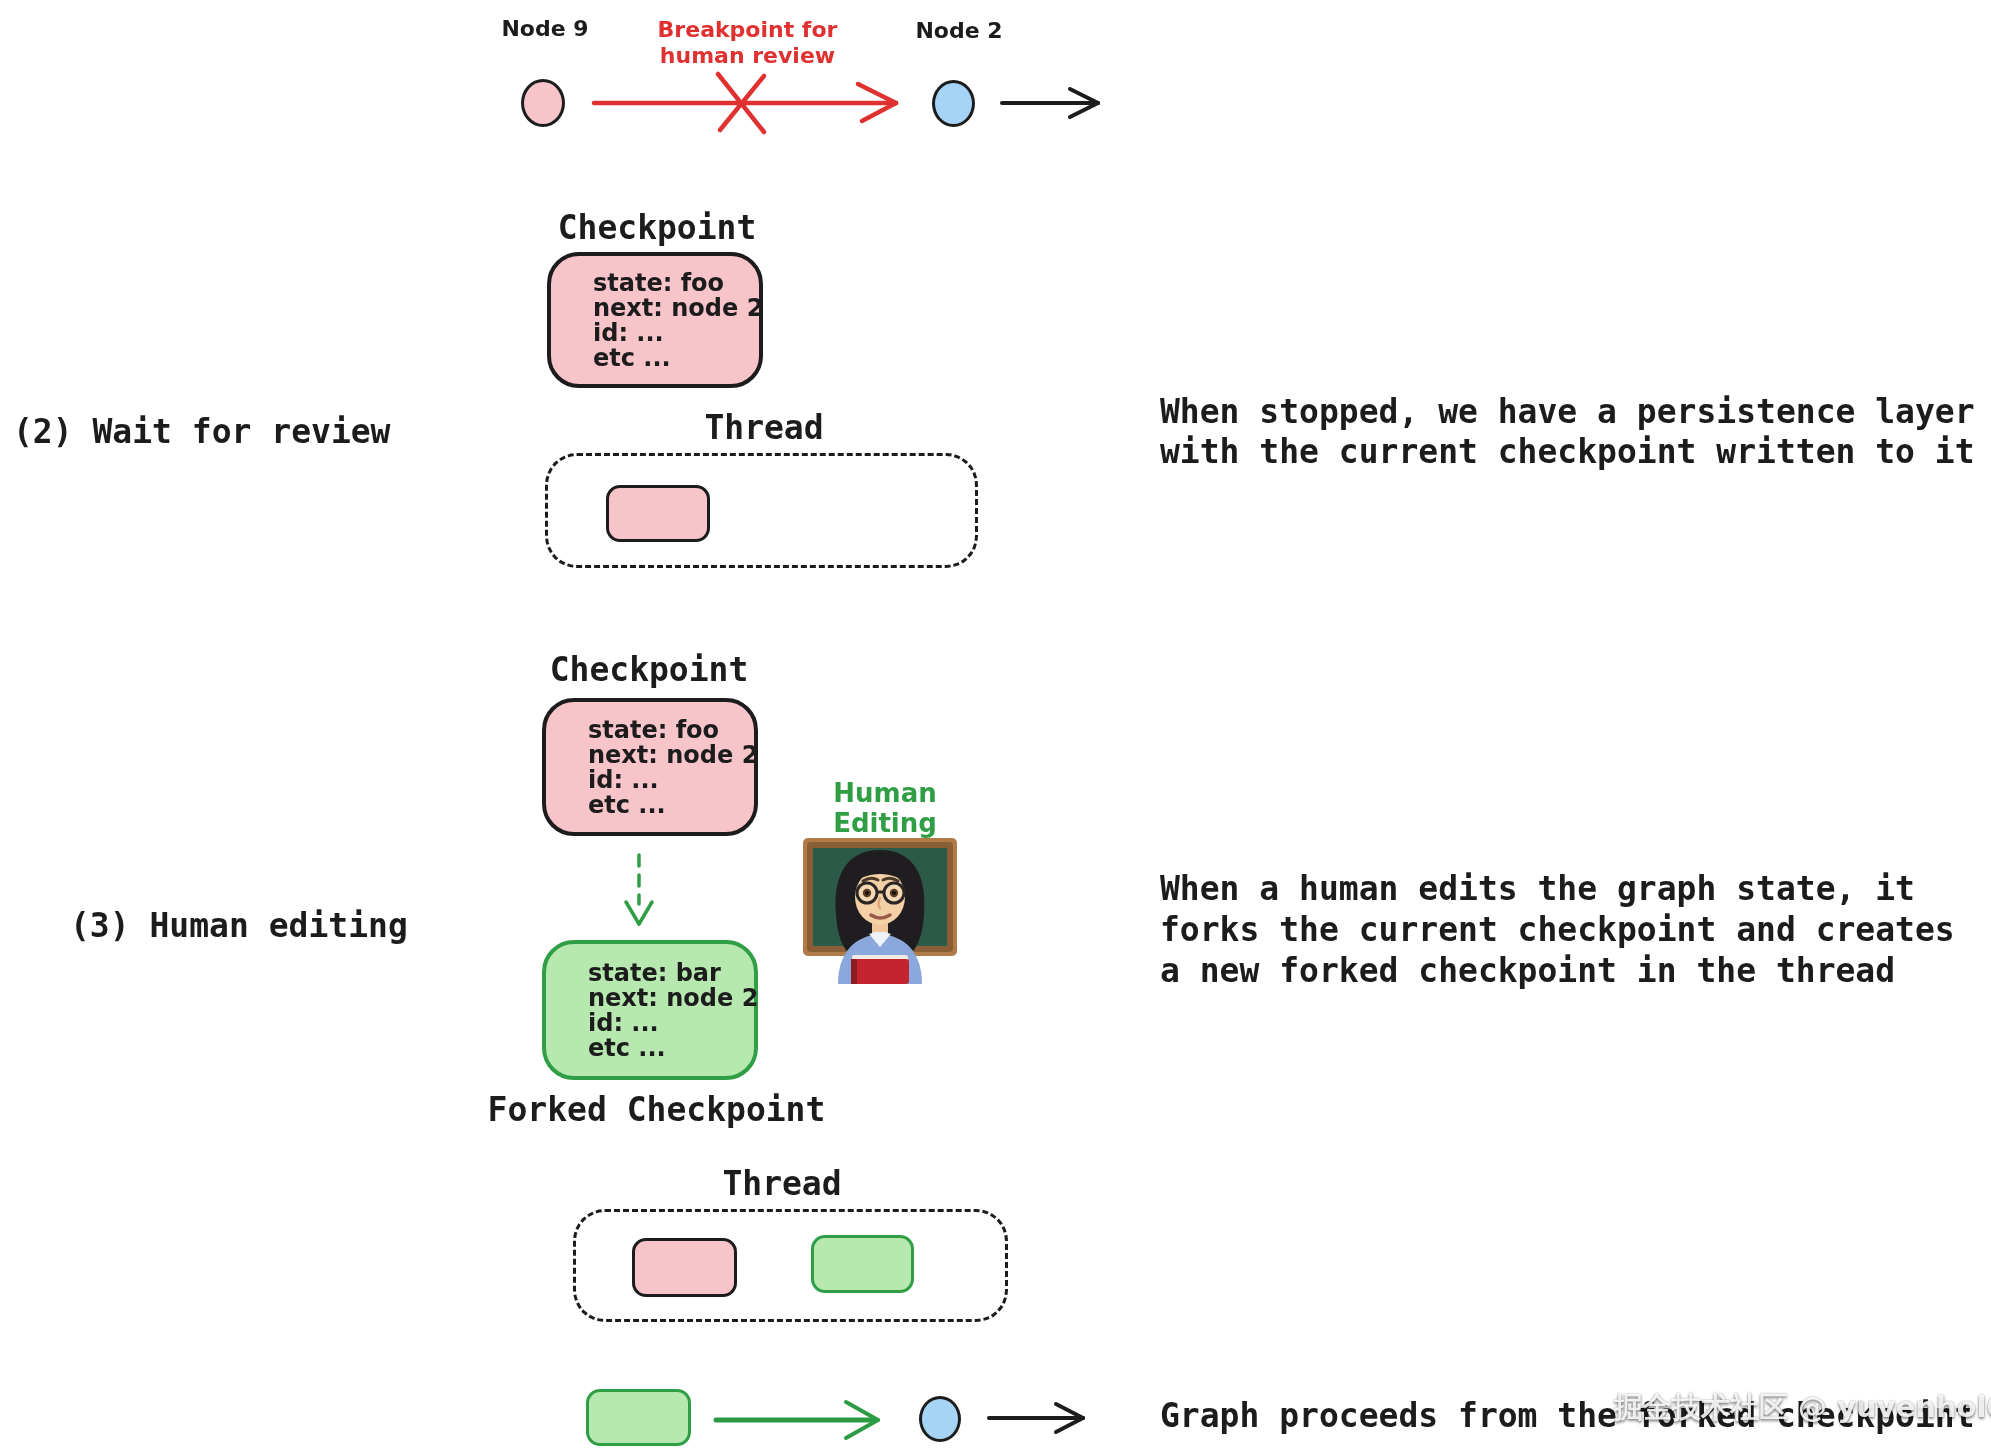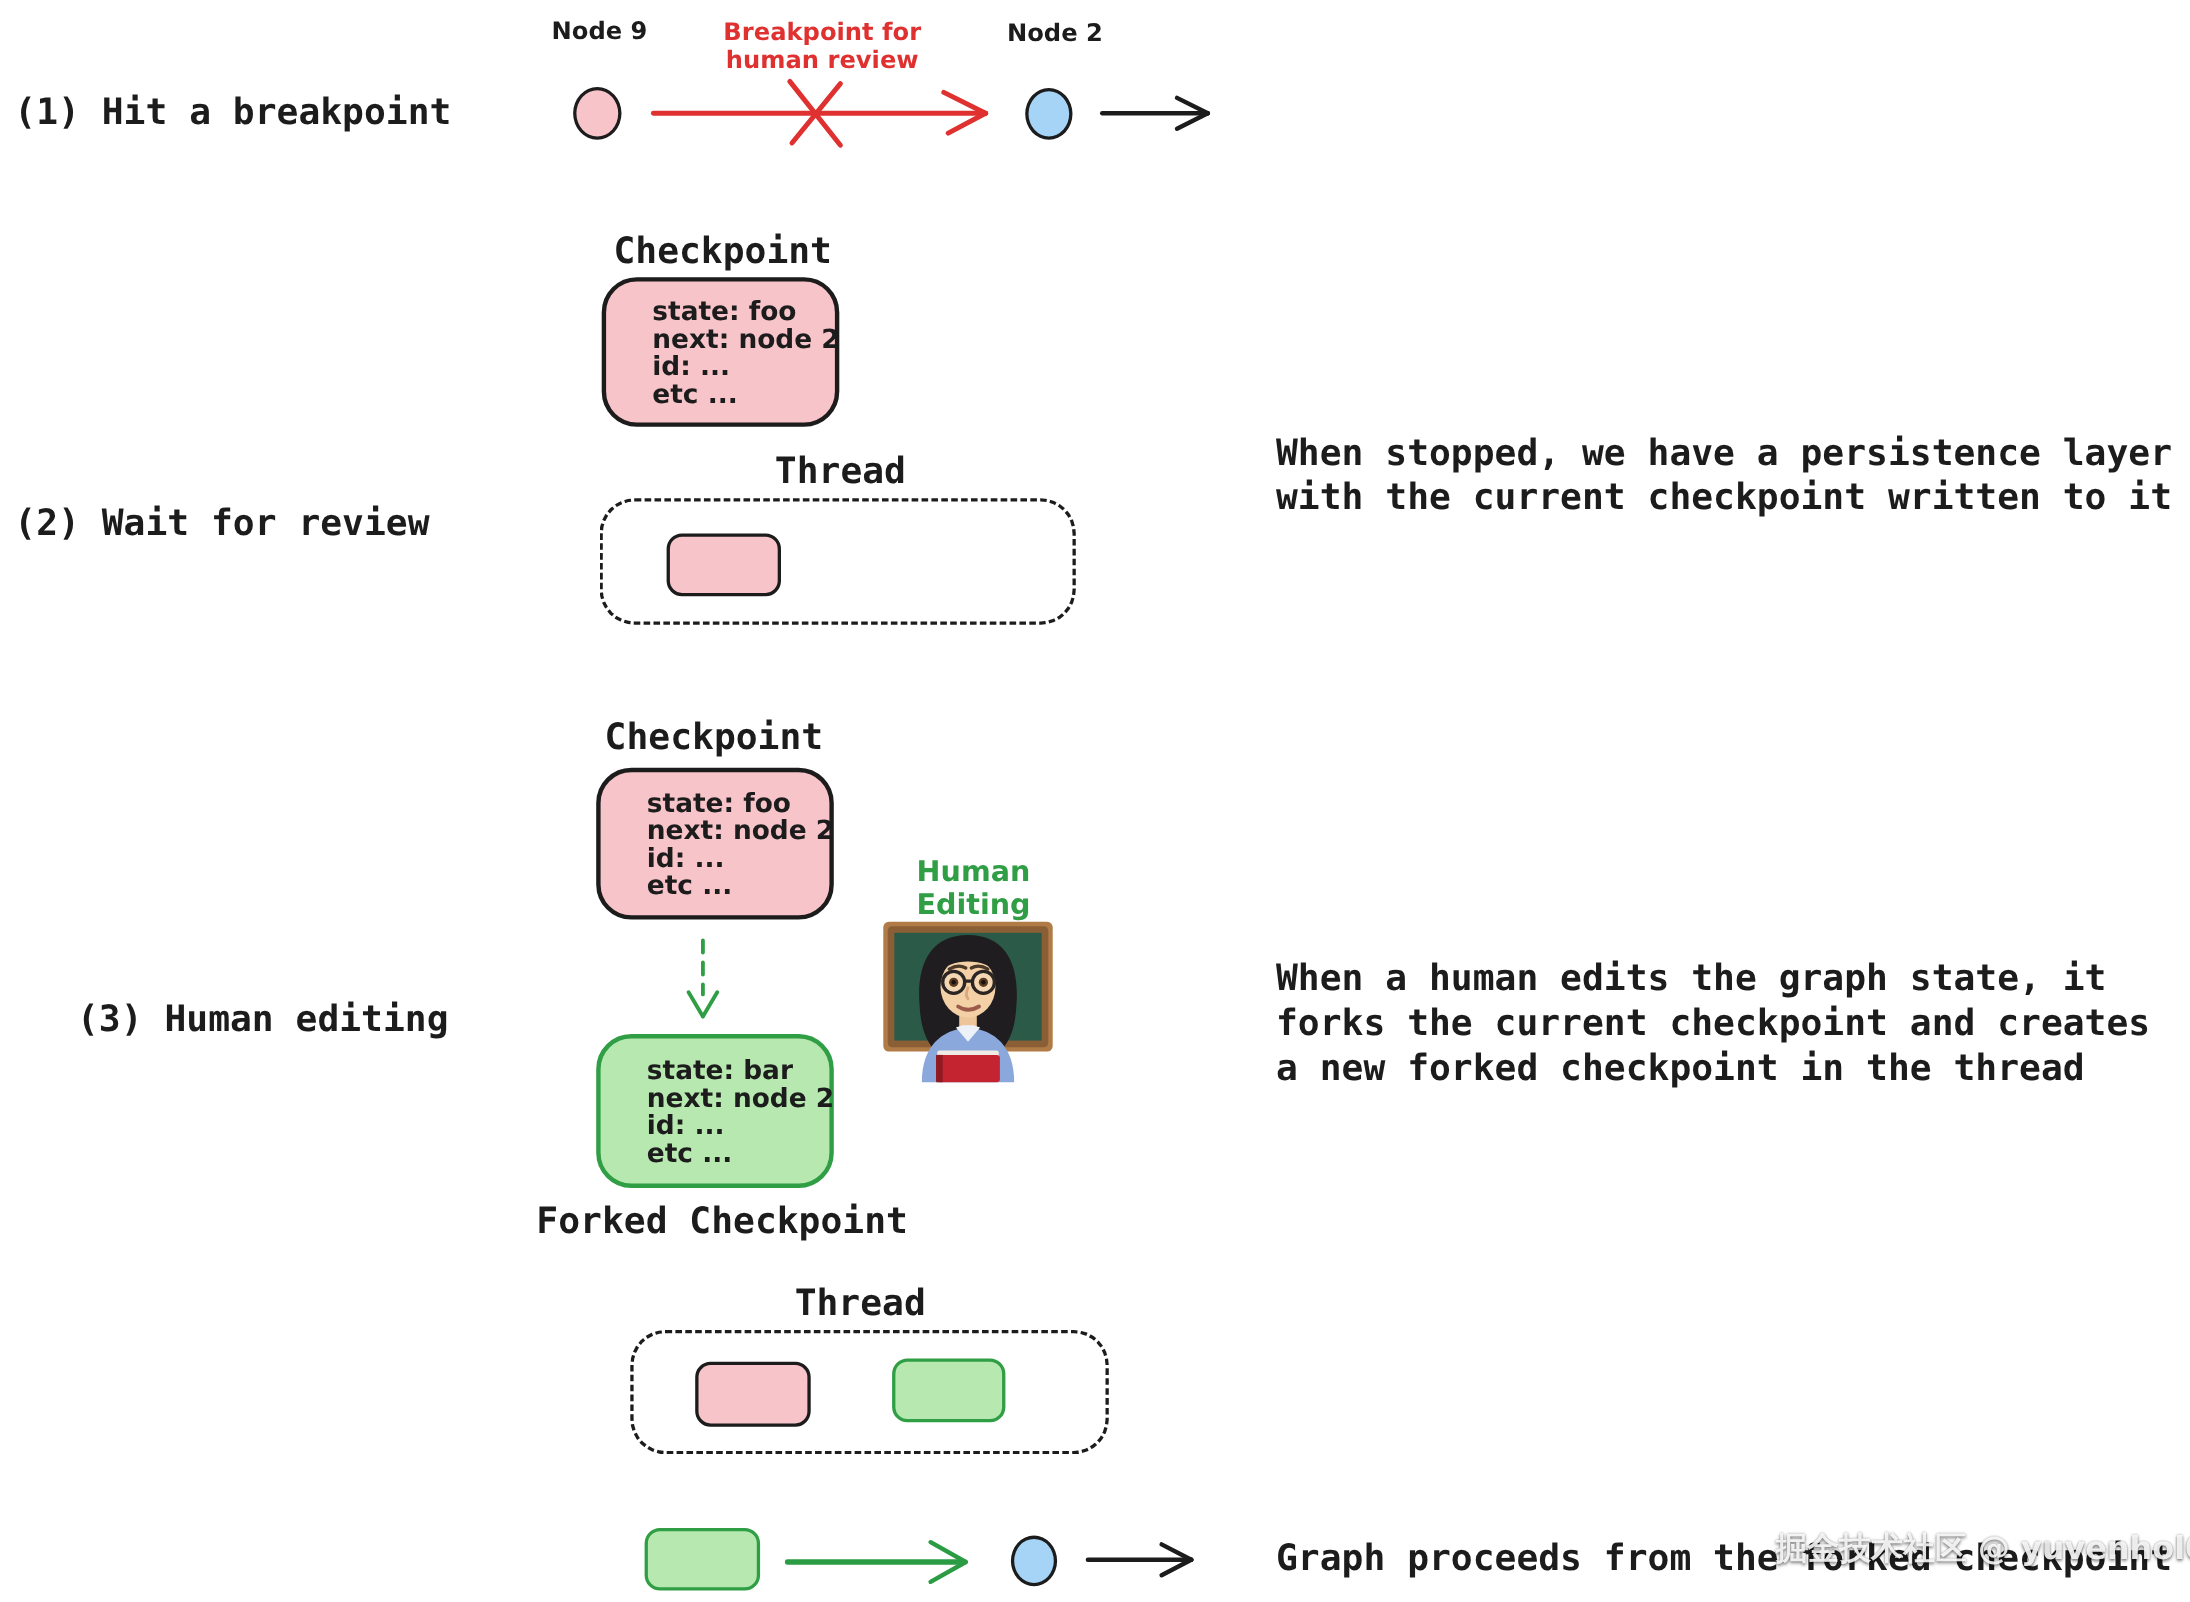--- a/index.html
+++ b/index.html
@@ -30,21 +30,20 @@
 </head>
 <body>
 
 <div class="canvas">
 
   <div class="abs hand note center" style="left:500px;top:16px;width:90px;">Node 9</div>
   <div class="abs hand note center red preline" style="left:640px;top:5px;width:215px;margin-top:12px;">Breakpoint for
 human review</div>
   <div class="abs hand note center" style="left:914px;top:18px;width:90px;">Node 2</div>
 
-  <div class="abs mono" style="left:13px;top:82px;">(1) Hit a breakpoint</div>
 
   <div class="abs node pink" style="left:521px;top:79px;width:44px;height:48px;"></div>
 
   <svg class="abs" style="left:588px;top:58px;" width="330" height="90" viewBox="0 0 330 90">
     <g stroke="#e03131" stroke-width="4.5" stroke-linecap="round" fill="none">
       <line x1="6" y1="45" x2="308" y2="45"></line>
       <path d="M308,45 L270,26"></path>
       <path d="M308,45 L274,63"></path>
       <line x1="130" y1="16" x2="176" y2="74"></line>
       <line x1="176" y1="18" x2="132" y2="72"></line>
@@ -66,21 +65,21 @@
 
   <div class="abs box" style="left:547px;top:252px;width:216px;height:136px;">
     <div class="hand cklines" style="padding:15px 0 0 42px;">
       <div>state: foo</div>
       <div>next: node 2</div>
       <div>id: ...</div>
       <div>etc ...</div>
     </div>
   </div>
 
-  <div class="abs mono" style="left:13px;top:412px;margin-top:43px;">(2) Wait for review</div>
+  <div class="abs mono" style="left:13px;top:412px;">(2) Wait for review</div>
   <div class="abs mono center" style="left:664px;top:408px;width:200px;">Thread</div>
 
   <div class="abs threadbox" style="left:545px;top:453px;width:433px;height:115px;"></div>
   <div class="abs smallbox" style="left:606px;top:485px;width:104px;height:57px;"></div>
 
   <div class="abs mono cap preline cap2" style="left:1160px;top:392px;">When stopped, we have a persistence layer
 with the current checkpoint written to it</div>
 
   <div class="abs mono center" style="left:549px;top:650px;width:200px;">Checkpoint</div>
 

